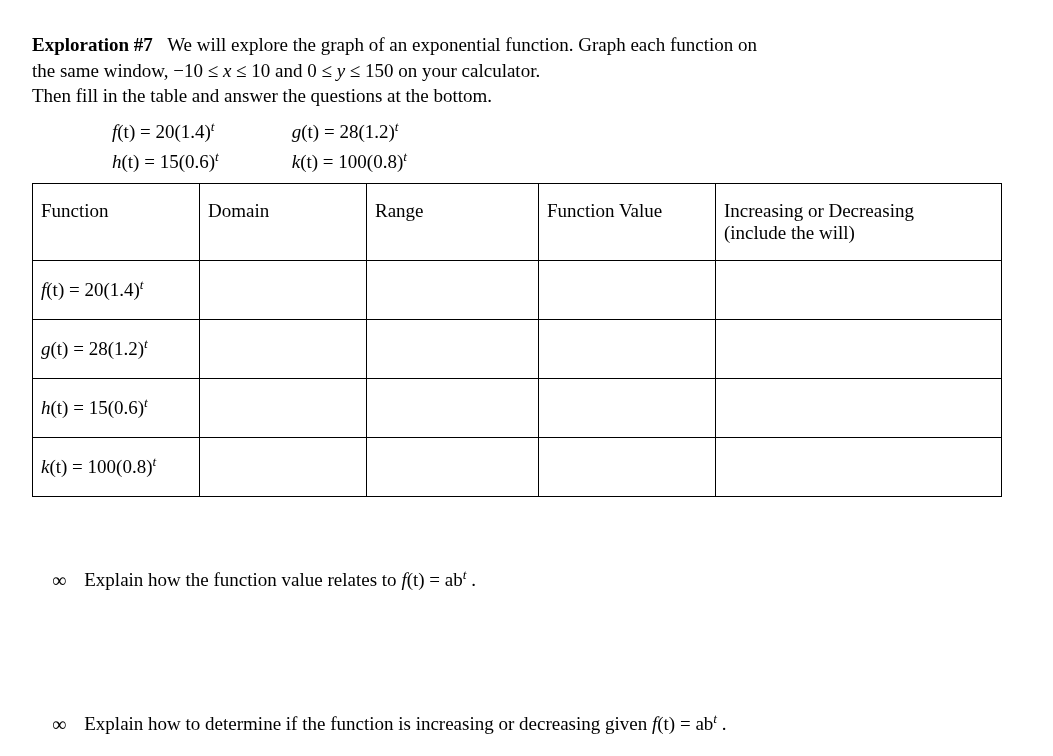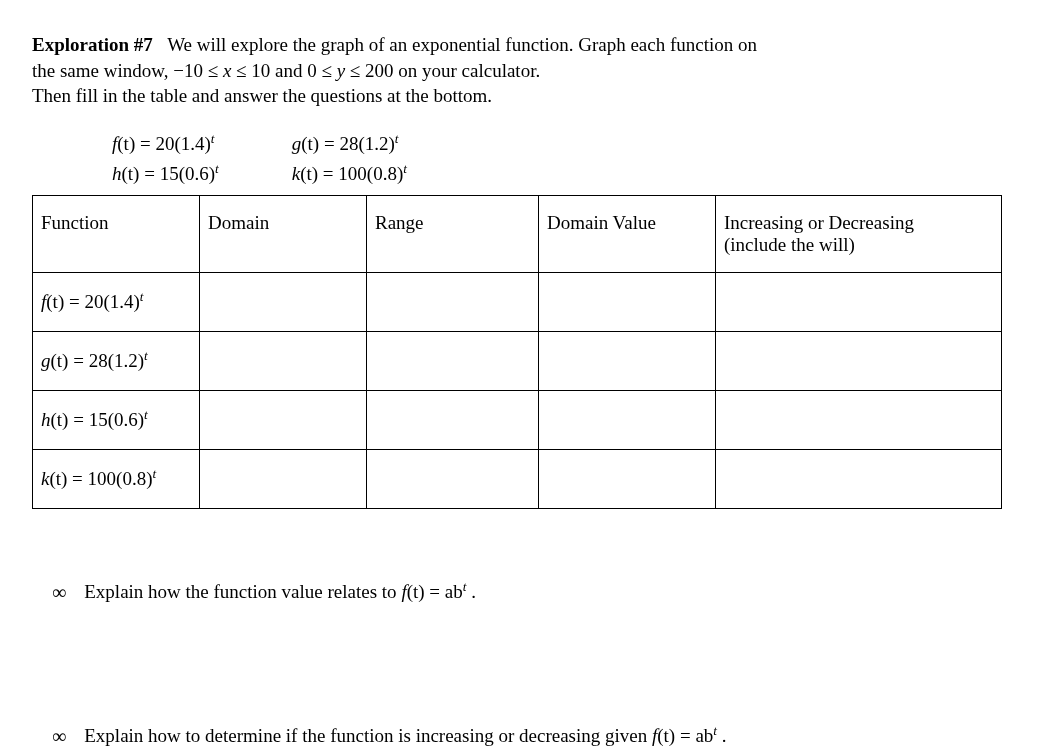--- a/index.html
+++ b/index.html
@@ -5,21 +5,21 @@
   body {
     font-family: 'Times New Roman', Times, serif;
     font-size: 19px;
     margin: 0;
     padding: 32px;
     color: #000;
     background: #fff;
     width: 1053px;
     box-sizing: border-box;
   }
-  .intro { line-height: 1.35; margin-bottom: 20px; }
+  .intro { line-height: 1.35; margin-bottom: 8px; }
   .bold { font-weight: bold; }
   .eqs {
     margin-left: 80px;
     margin-bottom: 6px;
   }
   .eqs-row { line-height: 1.5; }
   .eqs-row .pair { display: inline-block; }
   .eqs-row .pair.first { width: 175px; }
   .ital { font-style: italic; }
   .sup { font-size: 0.7em; vertical-align: super; font-style: italic; }
@@ -53,42 +53,42 @@
     margin-right: 18px;
     line-height: 1;
     padding-top: 3px;
   }
 </style>
 </head>
 <body>
 
 <div class="intro">
   <span class="bold">Exploration #7</span>&nbsp;&nbsp;&nbsp;<span>We will explore the graph of an exponential function.  Graph each function on</span><br>
-  <span>the same window,  −10 ≤ </span><span class="ital">x</span><span> ≤ 10  and  0 ≤ </span><span class="ital">y</span><span> ≤ 200  on your calculator.</span><br>
+  <span>the same window,  −10 ≤ </span><span class="ital">x</span><span> ≤ 10  and  0 ≤ </span><span class="ital">y</span><span> ≤ 150  on your calculator.</span><br>
   <span>Then fill in the table and answer the questions at the bottom.</span>
 </div>
 
 <div class="eqs">
   <div class="eqs-row">
     <span class="pair first"><span class="ital">f</span><span>(t) = 20(1.4)</span><span class="sup">t</span></span>
     <span class="pair"><span class="ital">g</span><span>(t) = 28(1.2)</span><span class="sup">t</span></span>
   </div>
   <div class="eqs-row">
     <span class="pair first"><span class="ital">h</span><span>(t) = 15(0.6)</span><span class="sup">t</span></span>
     <span class="pair"><span class="ital">k</span><span>(t) = 100(0.8)</span><span class="sup">t</span></span>
   </div>
 </div>
 
 <table>
   <tbody>
       <tr>
     <th class="col-function">Function</th>
     <th class="col-domain">Domain</th>
     <th class="col-range">Range</th>
-    <th class="col-initial">Domain Value</th>
+    <th class="col-initial">Function Value</th>
     <th><span>Increasing or Decreasing</span><br><span>(include the will)</span></th>
   </tr>
   <tr>
     <td class="fn"><span class="ital">f</span><span>(t) = 20(1.4)</span><span class="sup">t</span></td>
     <td></td>
     <td></td>
     <td></td>
     <td></td>
   </tr>
   <tr>

